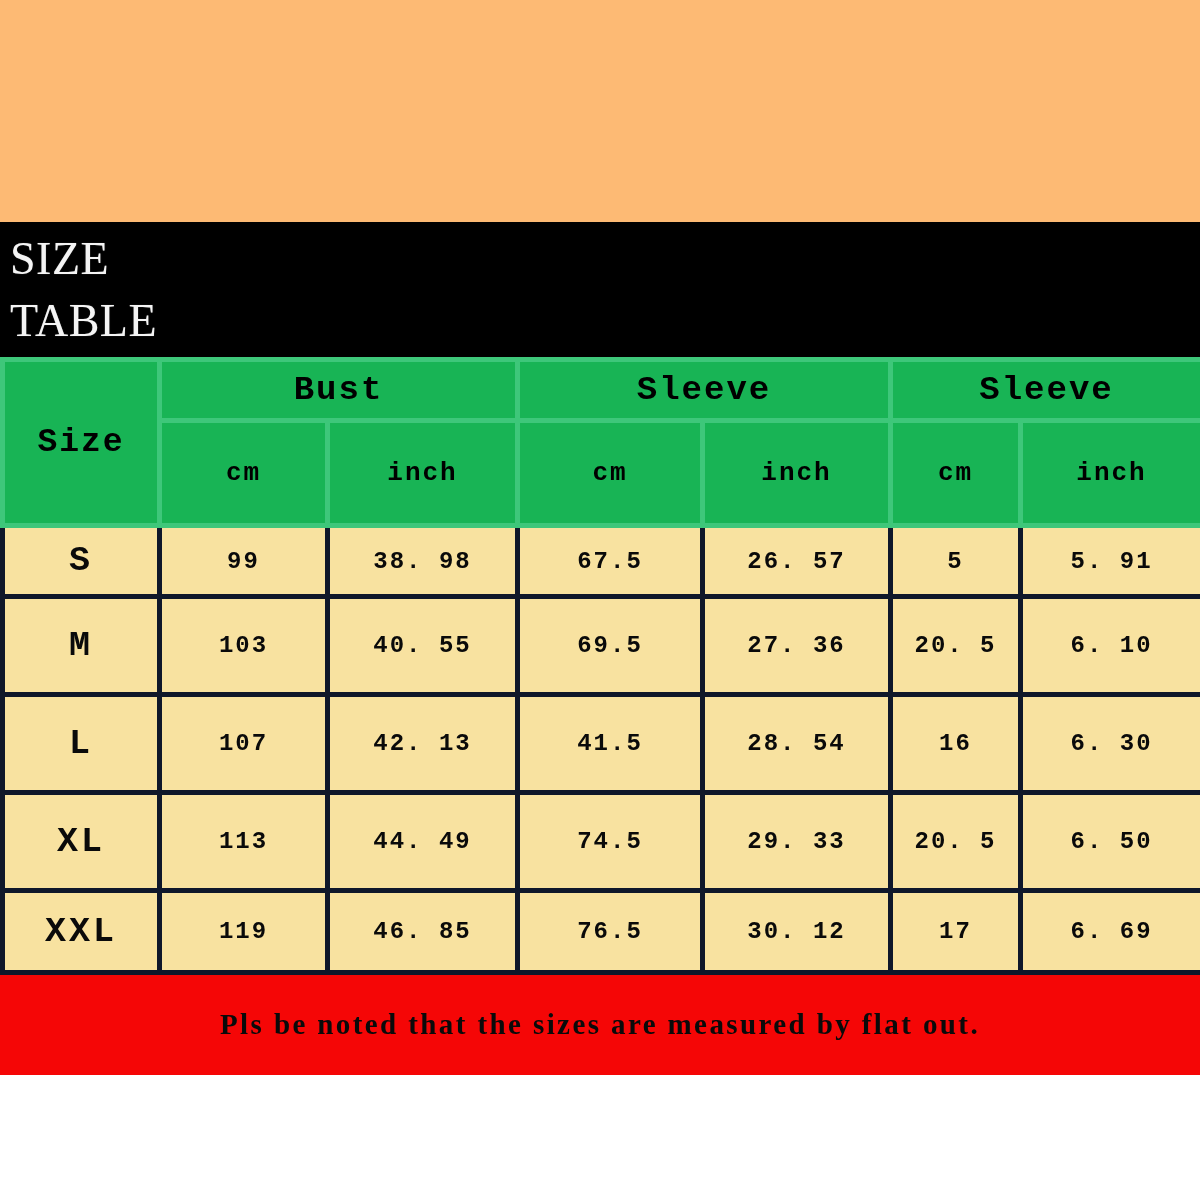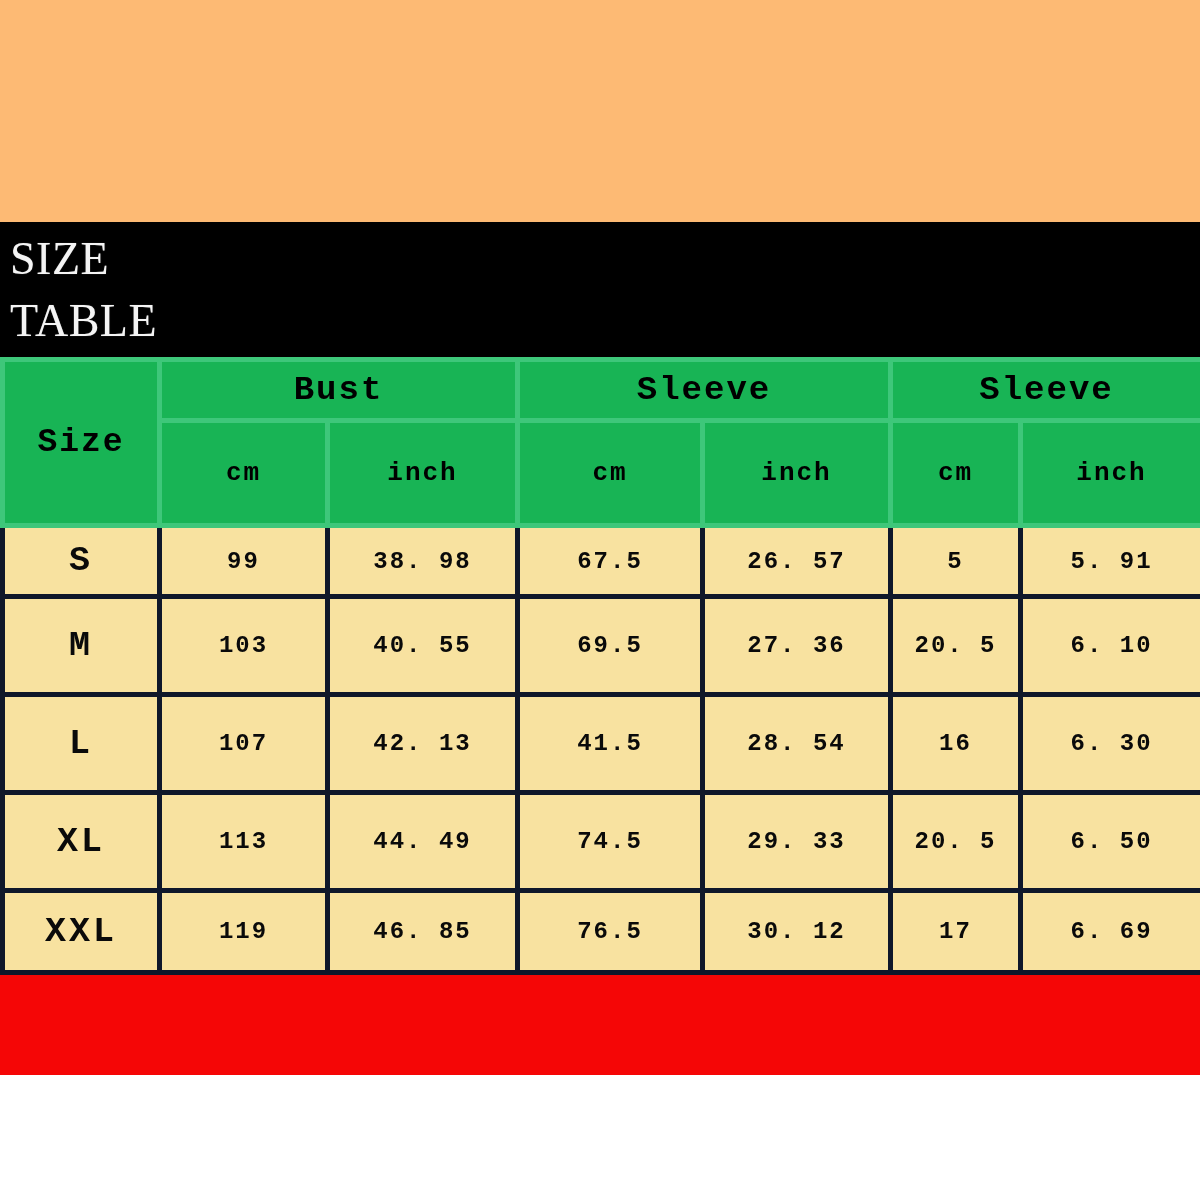--- a/index.html
+++ b/index.html
@@ -211,16 +211,17 @@
           <td>46. 85</td>
           <td>76.5</td>
           <td>30. 12</td>
           <td>17</td>
           <td>6. 69</td>
         </tr>
       </tbody>
     </table>
 
     <div class="note-band">
+      <div class="note-line">Pls be noted that the sizes are measured by flat out.</div>
     </div>
 
   </div>
 </div>
 
 </body></html>

